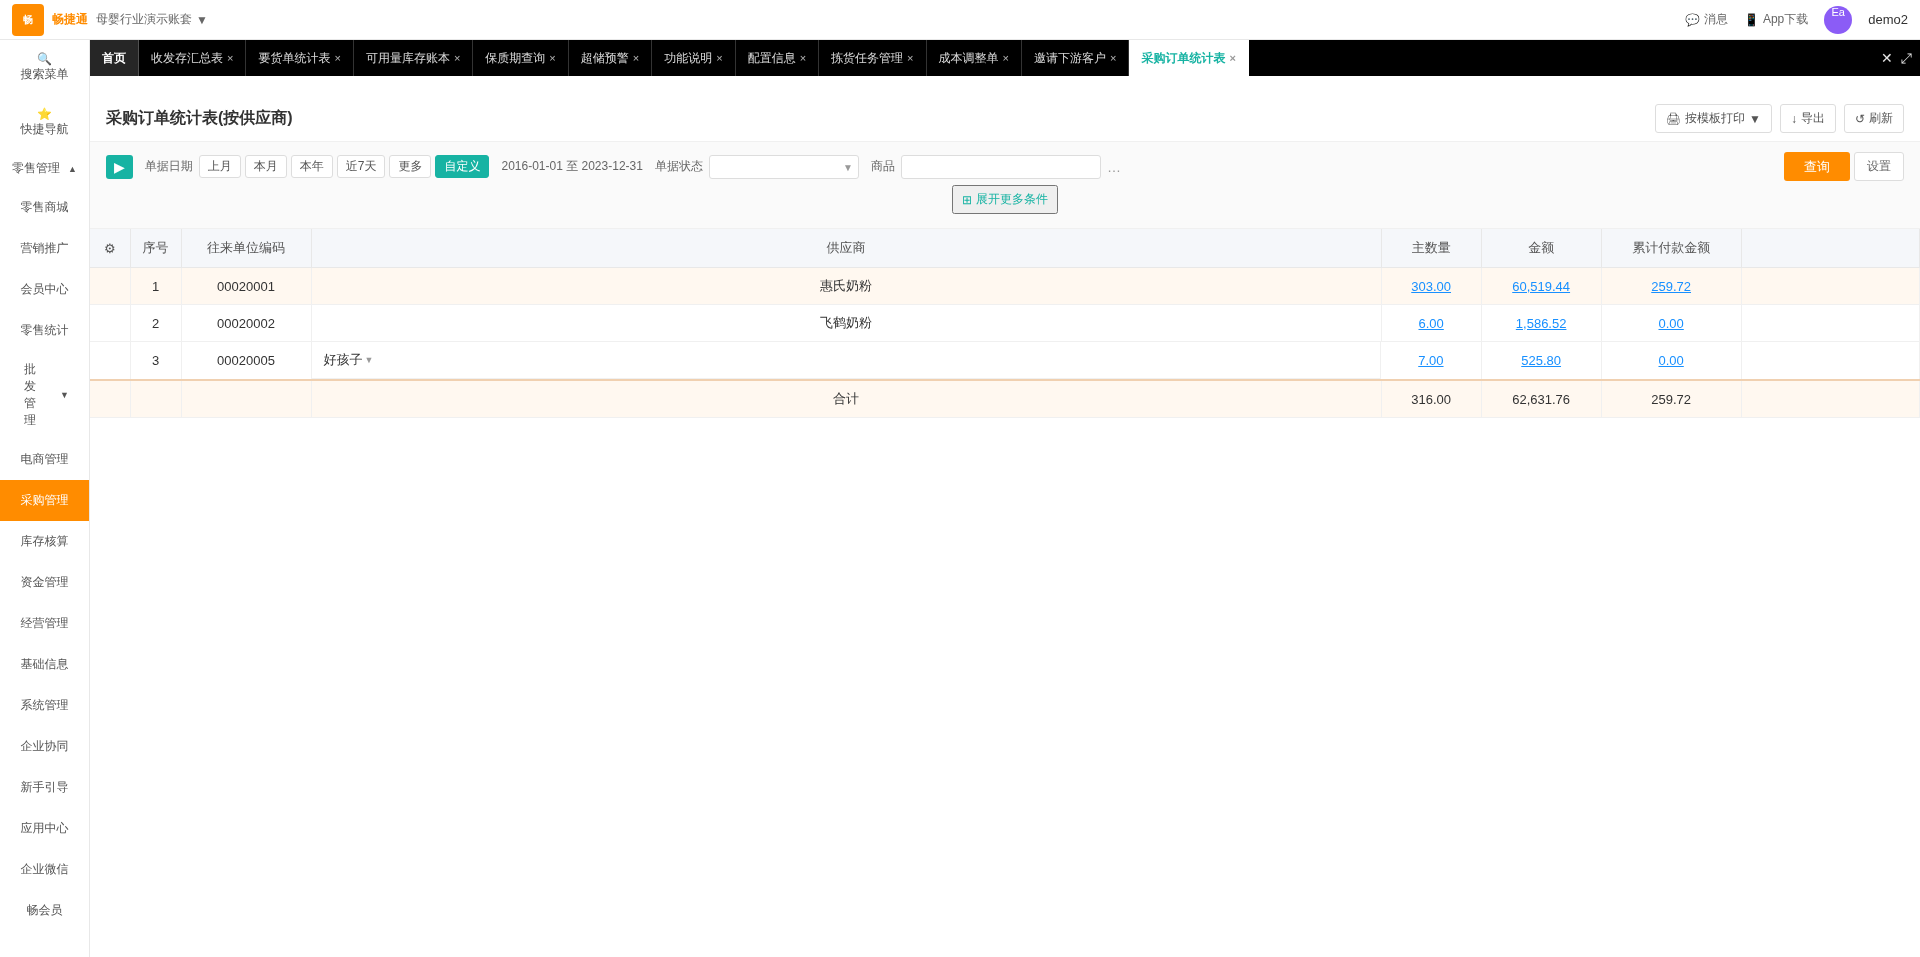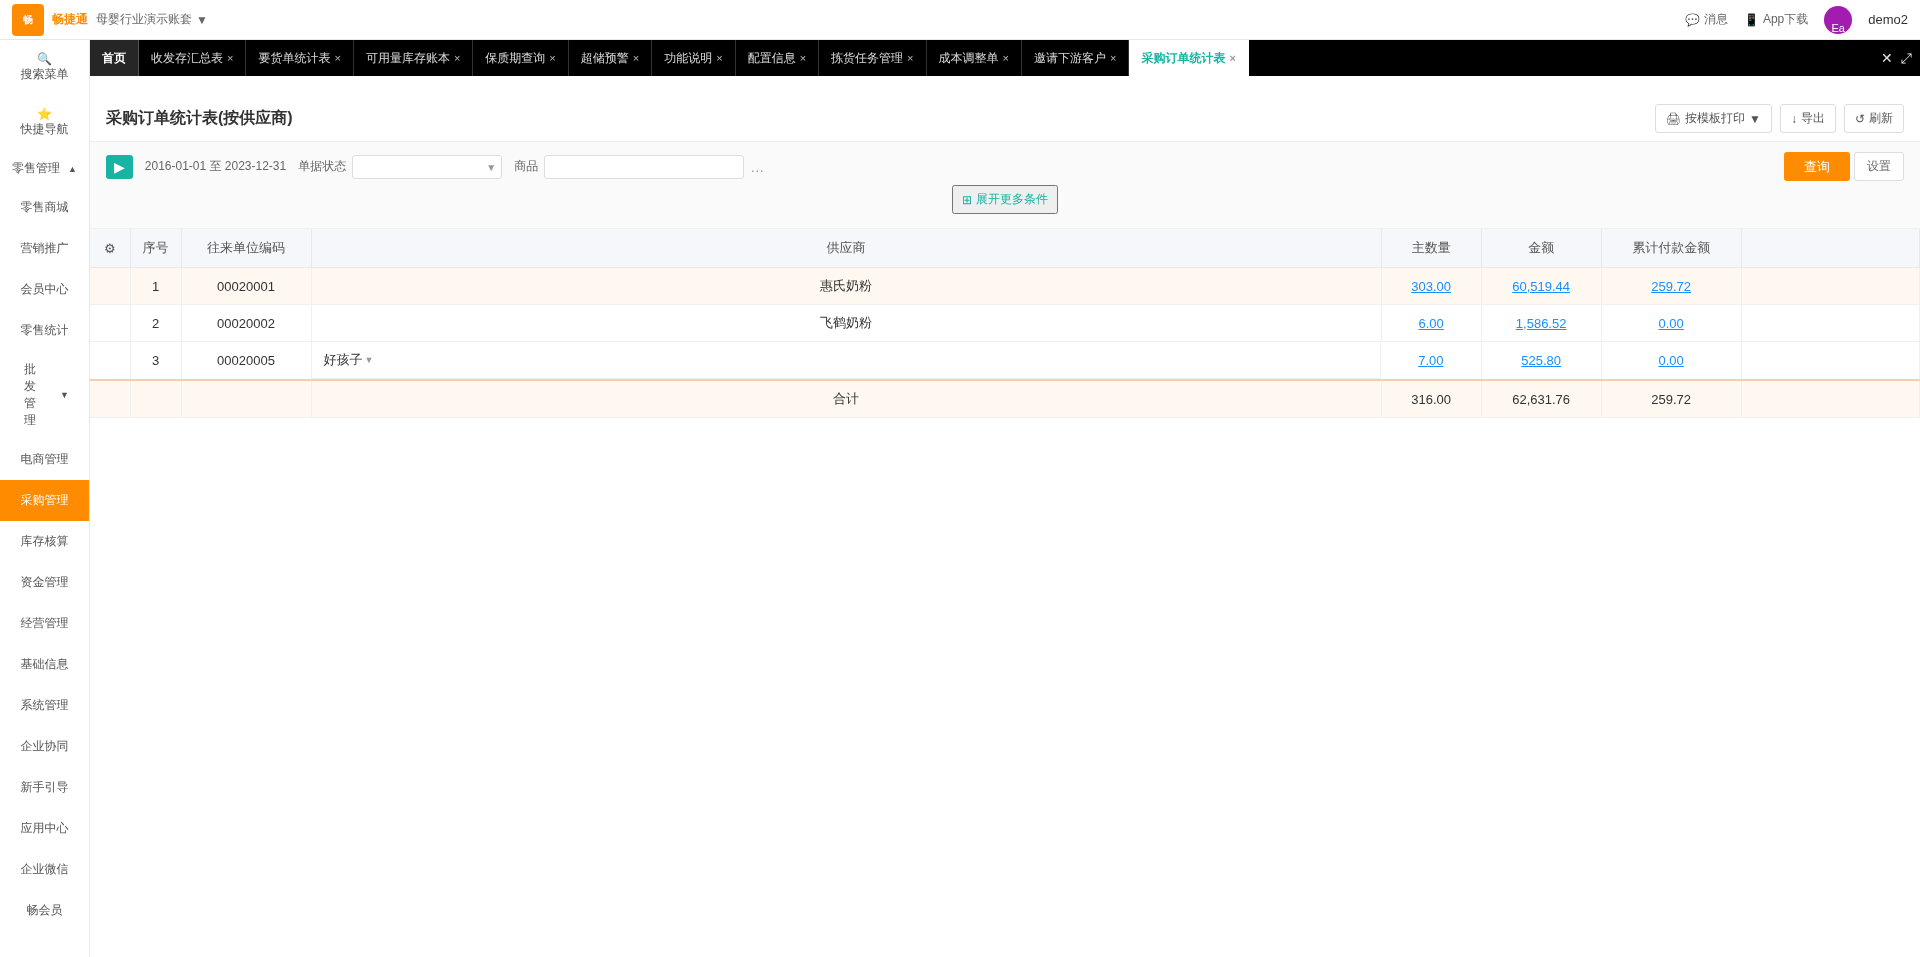--- a/index.html
+++ b/index.html
@@ -6,21 +6,21 @@
     body { font-family: 'Microsoft YaHei', Arial, sans-serif; font-size: 13px; color: #333; background: #f0f2f5; display: flex; flex-direction: column; height: 957px; overflow: hidden; }
 
     
     .top-bar { height: 40px; background: #fff; display: flex; align-items: center; justify-content: space-between; padding: 0 12px; border-bottom: 1px solid #e8e8e8; flex-shrink: 0; }
     .top-bar-left { display: flex; align-items: center; gap: 8px; }
     .logo { width: 32px; height: 32px; background: #ff8c00; border-radius: 4px; display: flex; align-items: center; justify-content: center; color: #fff; font-size: 10px; font-weight: bold; }
     .logo-text { color: #ff8c00; font-size: 12px; font-weight: bold; }
     .workspace-selector { display: flex; align-items: center; gap: 4px; color: #666; font-size: 12px; cursor: pointer; }
     .top-bar-right { display: flex; align-items: center; gap: 16px; }
     .top-bar-icon { display: flex; align-items: center; gap: 4px; color: #666; font-size: 12px; cursor: pointer; }
-    .avatar { width: 28px; height: 28px; background: #a21caf; border-radius: 50%; display: flex; align-items: flex-end; justify-content: center; color: #fff; font-size: 11px; }
+    .avatar { width: 28px; height: 28px; background: #8b5cf6; border-radius: 50%; display: flex; align-items: flex-start; justify-content: center; color: #fff; font-size: 11px; }
 
     
     .main-layout { display: flex; flex: 1; overflow: hidden; }
 
     
     .sidebar { width: 90px; background: #fff; border-right: 1px solid #e8e8e8; display: flex; flex-direction: column; overflow-y: auto; flex-shrink: 0; }
 
     
     .content-area { flex: 1; display: flex; flex-direction: column; overflow: hidden; }
 
@@ -259,20 +259,31 @@
             <span>↺</span>
             <span>刷新</span>
           </button>
         </div>
       </div>
 
       <div class="filter-area">
         <div class="filter-row">
           <button style="background:#17b3a3;color:#fff;border:none;border-radius:3px;padding:4px 8px;cursor:pointer;font-size:14px;">▶</button>
           <div class="filter-item">
+            <span class="filter-label">单据日期</span>
+            <div class="filter-date-group">
+              <button class="date-quick-btn">上月</button>
+              <button class="date-quick-btn">本月</button>
+              <button class="date-quick-btn">本年</button>
+              <button class="date-quick-btn">近7天</button>
+              <button class="date-quick-btn">更多</button>
+              <button class="date-custom-tag">自定义</button>
+            </div>
+          </div>
+          <div class="filter-item">
             <span class="date-range">2016-01-01 至 2023-12-31</span>
           </div>
           <div class="filter-item">
             <span class="filter-label">单据状态</span>
             <div class="select-wrapper">
               <select class="filter-select">
                 <option value=""></option>
               </select>
             </div>
           </div>

